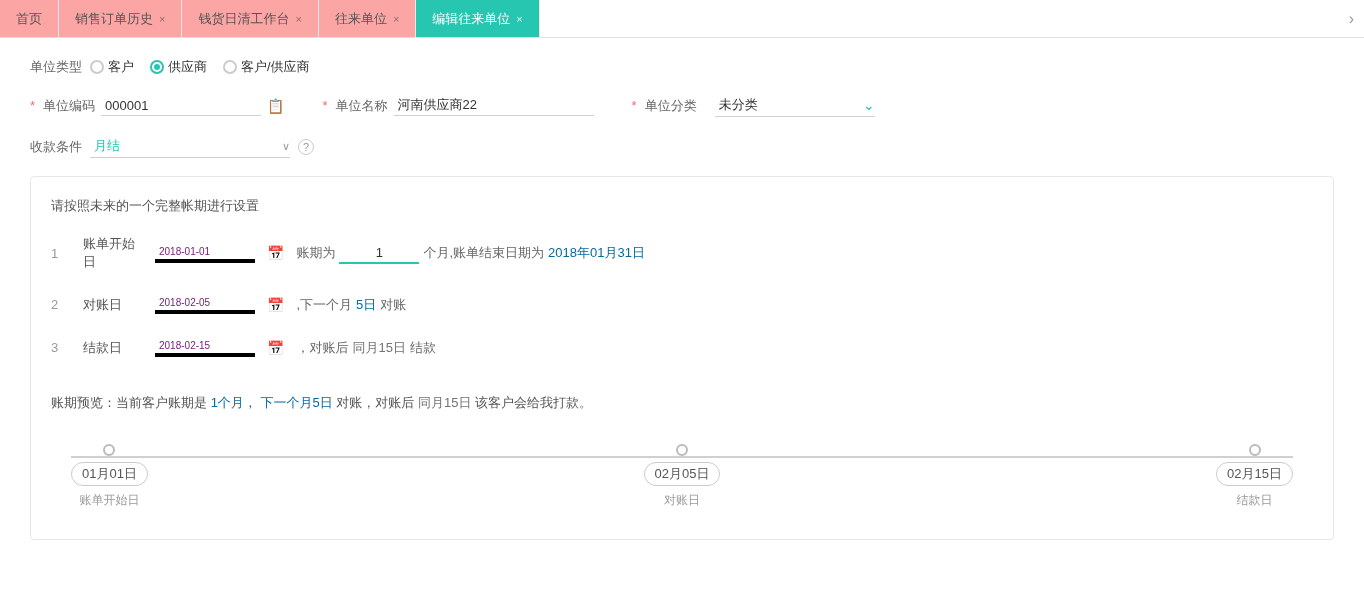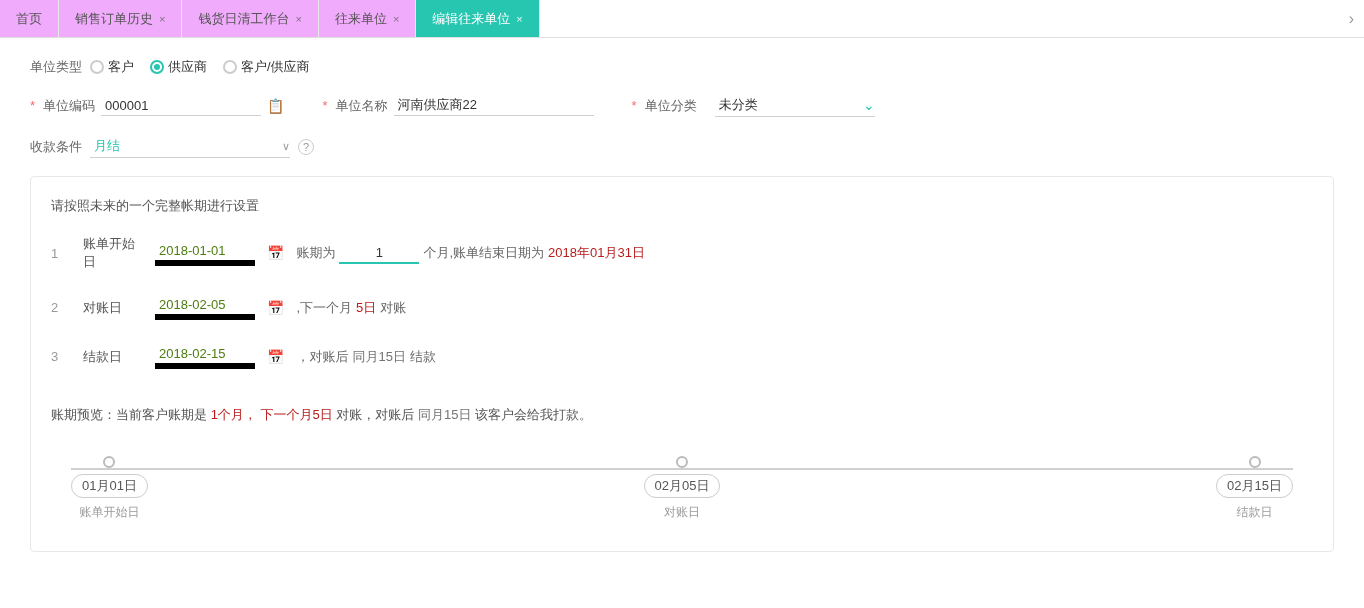--- a/index.html
+++ b/index.html
@@ -17,21 +17,21 @@
     .tab-item {
       display: flex;
       align-items: center;
       padding: 0 16px;
       cursor: pointer;
       font-size: 13px;
       color: #555;
       border-right: 1px solid #e8e8e8;
       gap: 6px;
       white-space: nowrap;
-      background: #f0abfc;
+      background: #fca5a5;
     }
     .tab-item:first-child { border-left: none; }
     .tab-item.active {
       background: #26c6b0;
       color: #fff;
     }
     .tab-item .close-x {
       font-size: 11px;
       opacity: 0.7;
       cursor: pointer;
@@ -217,36 +217,36 @@
       color: #999;
       font-size: 13px;
     }
     .row-field-label {
       width: 60px;
       color: #555;
       font-size: 13px;
     }
     .row-date-input {
       border: none;
-      border-bottom: 6px solid #000000;
+      border-bottom: 4px solid #000000;
       padding: 2px 4px;
-      font-size: 13px;
-      color: #4d7c0f;
+      font-size: 10px;
+      color: #701a75;
       width: 100px;
       outline: none;
       background: transparent;
     }
     .row-description {
       font-size: 13px;
       color: #666;
       display: flex;
       align-items: center;
       gap: 4px;
     }
-    .highlight-orange { color: #b91c1c; }
+    .highlight-orange { color: #0369a1; }
     .highlight-teal { color: #737373; }
 
     .period-input {
       border: none;
       border-bottom: 2px solid #26c6b0;
       padding: 2px 4px;
       font-size: 13px;
       width: 80px;
       outline: none;
       text-align: center;

